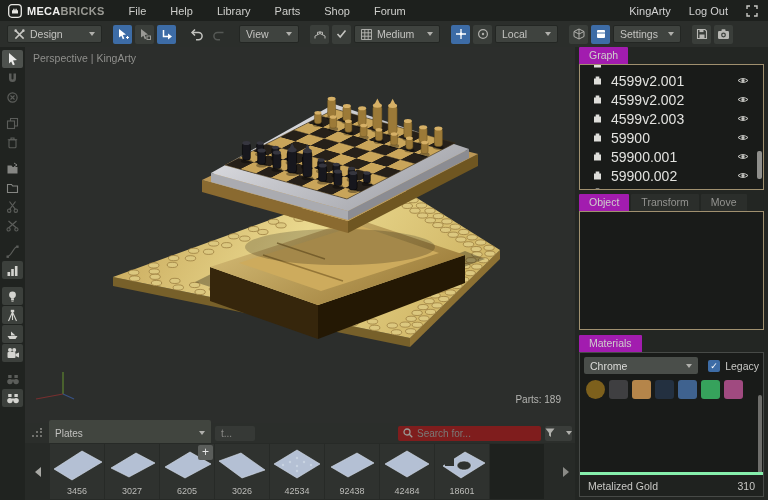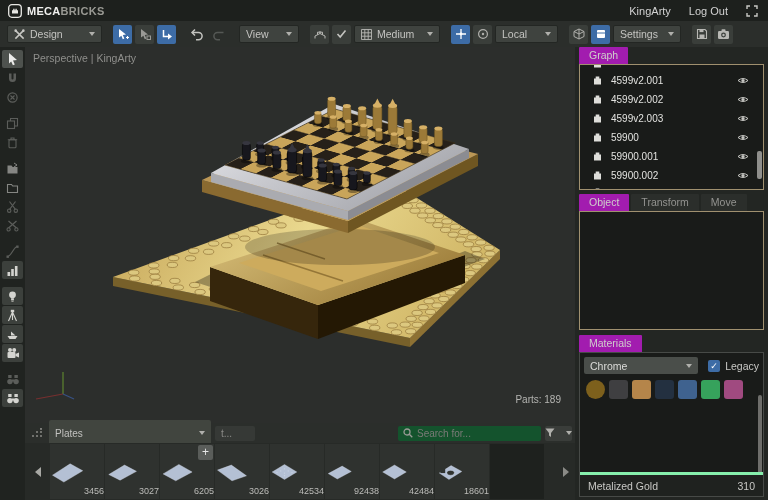--- a/index.html
+++ b/index.html
@@ -49,58 +49,58 @@
   
   .bottom-bar{position:absolute;left:25px;top:423px;width:550px;height:20px;background:#2b2e2b;
     display:flex;align-items:center;gap:4px;padding:0 3px;box-sizing:border-box;}
   .grip-btn{width:17px;height:15px;display:flex;align-items:center;justify-content:center;}
   .bb-select{height:27px;background:#41453f;border-radius:2px;display:flex;align-items:center;
     padding:0 6px;font-size:10px;color:#c2c2bf;box-sizing:border-box;}
   .plates-select{width:162px;}
   .path-btn{width:40px;height:15px;background:#363936;border-radius:2px;color:#8c8c89;
     font-size:10px;display:flex;align-items:center;padding:0 6px;box-sizing:border-box;}
   .bb-spacer{flex:1;}
-  .search-box{width:143px;height:15px;background:#14532d;border-radius:2px;display:flex;
+  .search-box{width:143px;height:15px;background:#7f1d1d;border-radius:2px;display:flex;
     align-items:center;gap:4px;padding:0 5px;box-sizing:border-box;}
   .search-box input{flex:1;min-width:0;background:transparent;border:none;outline:none;
     font-size:10px;color:#bbb;font-family:inherit;padding:0;}
   .search-box input::placeholder{color:#7a7a77;}
   .filter-btn{width:27px;height:15px;background:#3a3d3a;border-radius:2px;display:flex;
     align-items:center;justify-content:center;gap:2px;}
 
   
   .parts-strip{position:absolute;left:25px;top:443px;width:550px;height:57px;background:#272a27;}
   .strip-arrow{position:absolute;top:0;width:14px;height:57px;display:flex;align-items:center;justify-content:center;}
   .strip-arrow.left{left:6px;}
   .strip-arrow.right{left:534px;}
   .tri-left{width:0;height:0;border-top:5px solid transparent;border-bottom:5px solid transparent;border-right:6px solid #a8a8a4;}
   .tri-right{width:0;height:0;border-top:5px solid transparent;border-bottom:5px solid transparent;border-left:6px solid #8a8a86;}
   .tiles{position:absolute;left:25px;top:1px;display:flex;gap:1px;}
-  .tile{width:54px;height:55px;background:#2f322f;display:flex;flex-direction:row;align-items:center;position:relative;}
+  .tile{width:54px;height:55px;background:#2f322f;display:flex;flex-direction:column;align-items:center;position:relative;}
   .tile.empty{background:#1e211e;}
   .tile-num{font-size:9px;color:#bcbcb9;margin-top:auto;padding-bottom:3px;}
   .add-part-btn{position:absolute;left:173px;top:2px;width:15px;height:15px;background:#5a5d5a;
     border-radius:2px;color:#e8e8e8;font-size:12px;line-height:14px;text-align:center;z-index:3;}
 
   
   .right-panel{position:absolute;left:575px;top:47px;width:193px;height:453px;background:#232623;}
   .tab-row{display:flex;gap:2px;padding-left:4px;height:17px;align-items:flex-end;}
   .tab{padding:2px 10px 3px;font-size:10.5px;background:#a21caf;color:#cfcfcc;border-radius:1px 1px 0 0;}
   .tab.inactive{background:#2b2e2b;color:#939390;}
   .panel-box{margin:0 4px;background:#191b19;border:1px solid #a0906f;box-sizing:border-box;position:relative;overflow:hidden;}
   .graph-box{height:126px;}
   .object-box{height:119px;margin-top:0;}
   .materials-box{height:145px;border-color:#474a47;}
   .panel-gap{height:4px;}
 
   .sliver{height:6px;overflow:hidden;padding-left:11px;}
   .sliver-top svg{margin-top:-8px;display:block;}
   .sliver-bot svg{margin-top:1px;display:block;}
   .graph-row{height:19px;display:flex;align-items:center;padding:0 14px 0 11px;gap:7px;}
-  .graph-label{font-size:10px;color:#e2e2df;flex:1;white-space:nowrap;}
+  .graph-label{font-size:14px;color:#e2e2df;flex:1;white-space:nowrap;}
   .vscroll{position:absolute;right:1px;width:5px;border-radius:2px;background:#8f8f8c;}
   .graph-thumb{top:86px;height:28px;}
   .mat-thumb{top:42px;height:90px;width:4px;background:#6e6e6b;}
 
   .mat-header{display:flex;align-items:center;margin:4px 4px 0;gap:4px;}
   .mat-select{width:118px;height:17px;background:#4a4e4a;border-radius:2px;display:flex;
     align-items:center;padding:0 6px;font-size:10.5px;color:#dcdcd9;box-sizing:border-box;}
   .legacy-wrap{display:flex;align-items:center;gap:5px;margin-left:6px;}
   .checkbox{width:12px;height:12px;background:#3d6ca6;border-radius:2px;display:flex;
     align-items:center;justify-content:center;color:#fff;font-size:9px;line-height:12px;}
@@ -118,20 +118,28 @@
 <div class="app">
 
   <header class="menubar">
     <div class="logo">
       <svg width="14" height="14" viewBox="0 0 14 14">
         <rect x="0.7" y="0.7" width="12.6" height="12.6" rx="3.2" fill="none" stroke="#e8e8e4" stroke-width="1.3"></rect>
         <path d="M4,9.5 V6.2 h1.2 V4.8 h1.4 v1.4 h0.8 V4.8 h1.4 v1.4 H10 v3.3 z" fill="#e8e8e4"></path>
       </svg>
       <span><span class="logo-strong">MECA</span><span class="logo-light">BRICKS</span></span>
     </div>
+    <nav class="menu-items">
+      <span class="menu-item">File</span>
+      <span class="menu-item">Help</span>
+      <span class="menu-item">Library</span>
+      <span class="menu-item">Parts</span>
+      <span class="menu-item">Shop</span>
+      <span class="menu-item">Forum</span>
+    </nav>
     <div class="menubar-right">
       <span>KingArty</span>
       <span>Log Out</span>
       <svg width="12" height="12" viewBox="0 0 12 12">
         <path d="M1,4 V1 H4 M8,1 H11 V4 M11,8 V11 H8 M4,11 H1 V8" fill="none" stroke="#c8c8c4" stroke-width="1.4"></path>
       </svg>
     </div>
   </header>
 
   <div class="toolbar">

